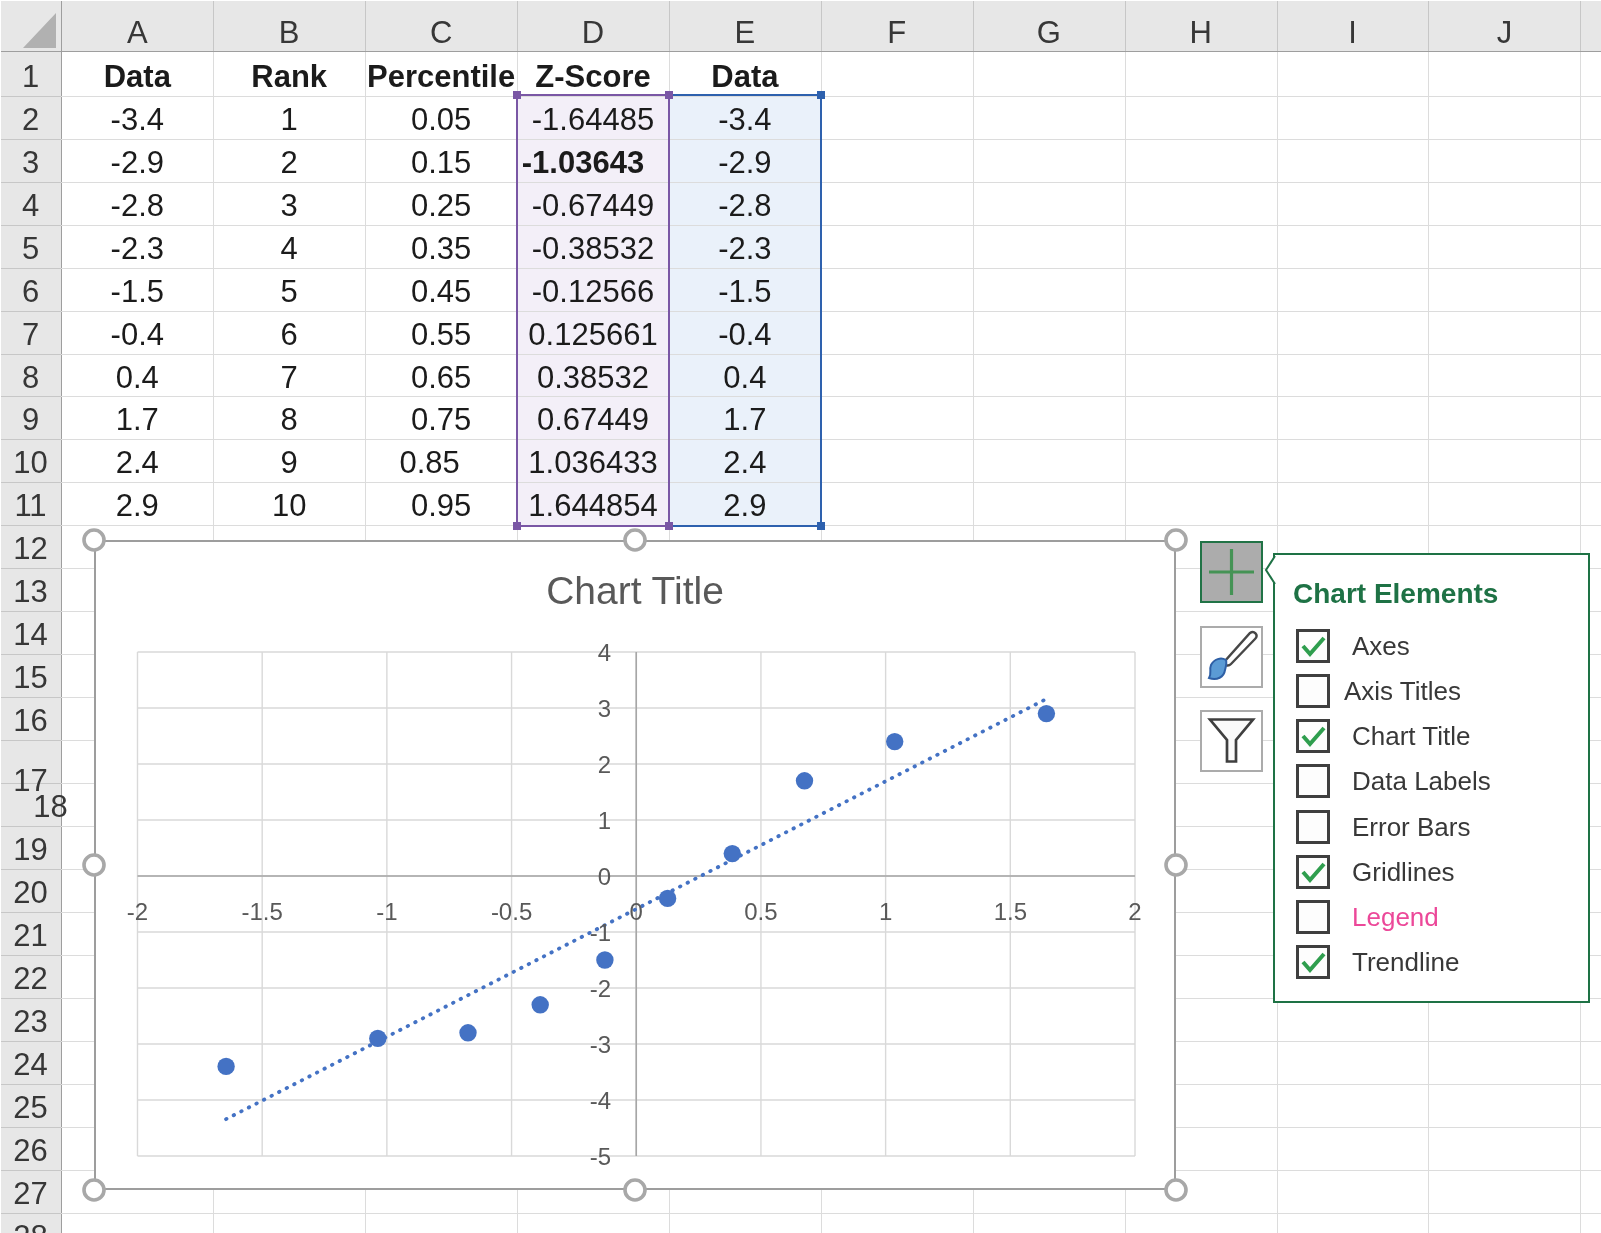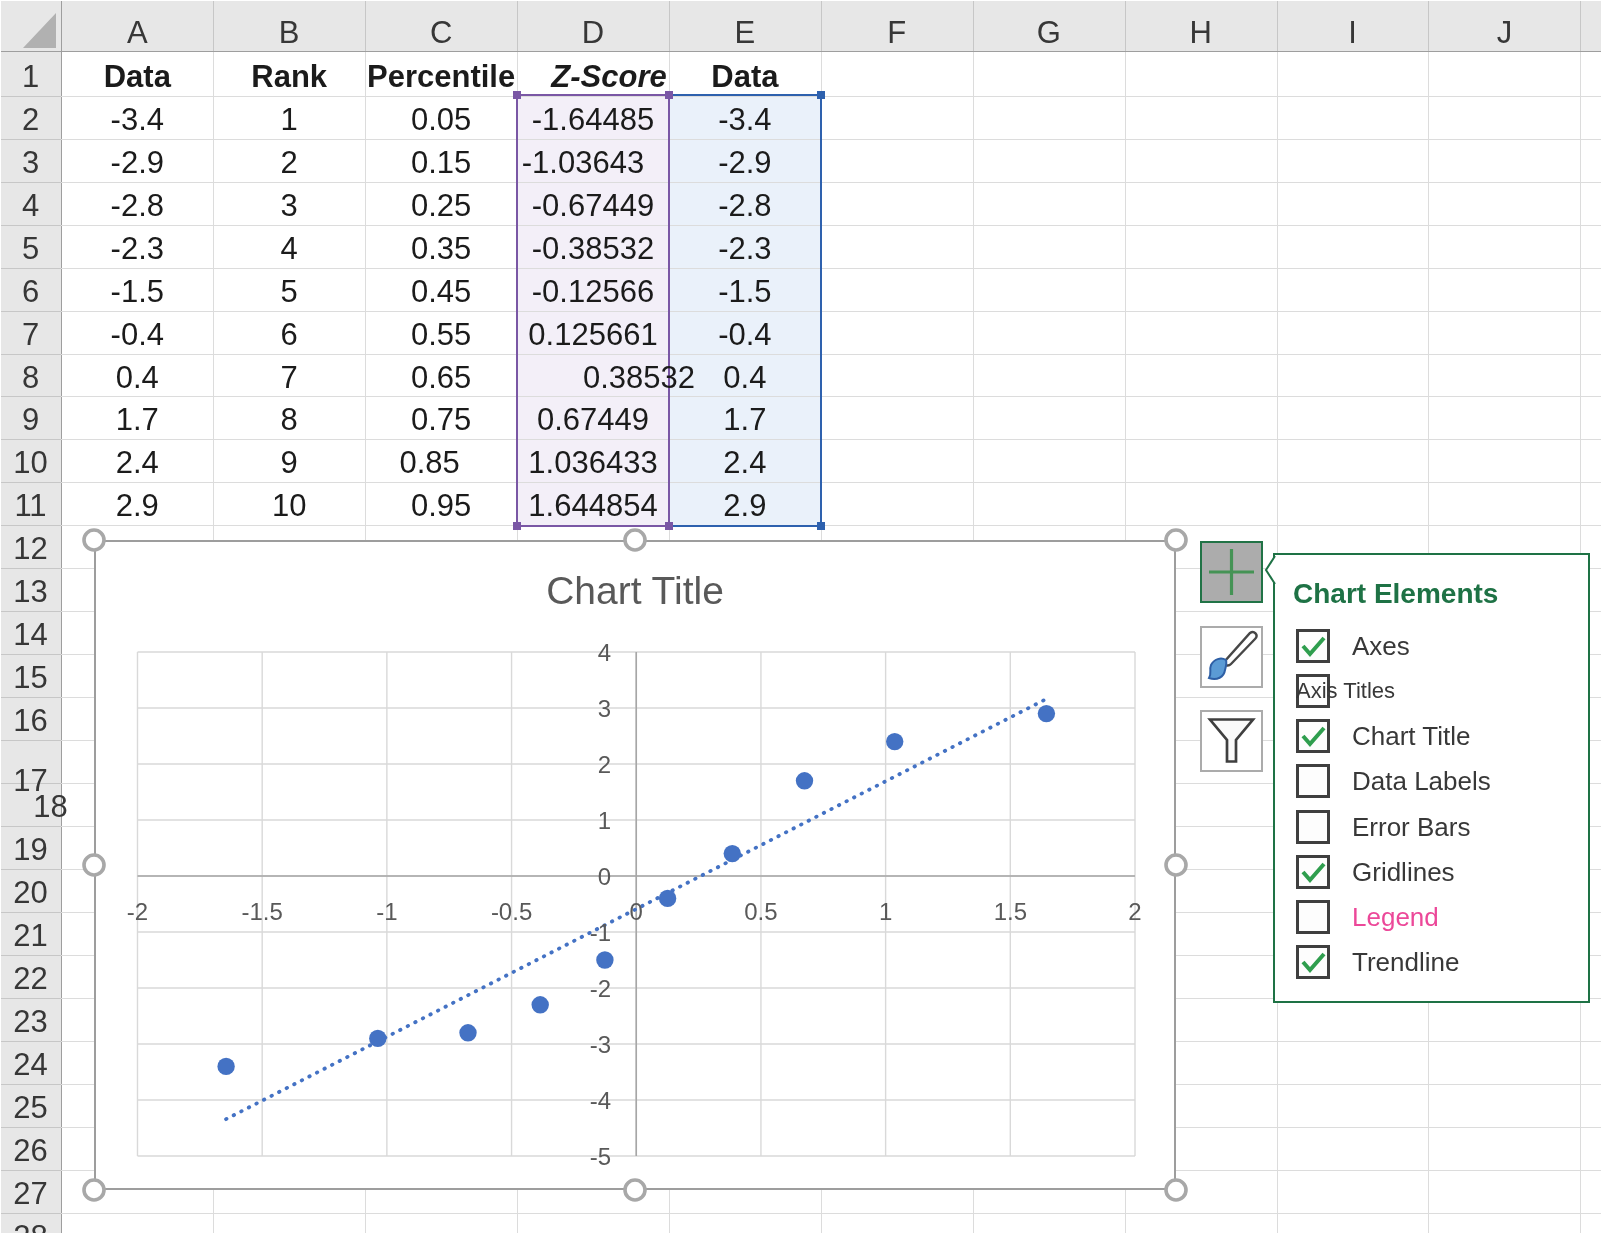--- a/index.html
+++ b/index.html
@@ -165,35 +165,35 @@
     <div class="rowhead" style="top:998.2px;">23</div>
     <div class="rowhead" style="top:1041.1px;">24</div>
     <div class="rowhead" style="top:1084.1px;">25</div>
     <div class="rowhead" style="top:1127.1px;">26</div>
     <div class="rowhead" style="top:1170.1px;">27</div>
     <div class="rowhead" style="top:1213.1px;">28</div>
     <div class="cellrow" style="top:52.6px;font-weight:bold;">
       <div class="cell" style="left:0.3px;width:152px;">Data</div>
       <div class="cell" style="left:152.2px;width:152px;">Rank</div>
       <div class="cell" style="left:304.1px;width:152px;">Percentile</div>
-      <div class="cell" style="left:472px;width:152px;font-style:italic;">Z-Score</div>
+      <div class="cell" style="left:456.0px;width:152px;">Z-Score</div>
       <div class="cell" style="left:607.9px;width:152px;">Data</div>
     </div>
     <div class="cellrow" style="top:95.6px;">
       <div class="cell" style="left:0.3px;width:152px;">-3.4</div>
       <div class="cell" style="left:152.2px;width:152px;">1</div>
       <div class="cell" style="left:304.1px;width:152px;">0.05</div>
       <div class="cell" style="left:456.0px;width:152px;">-1.64485</div>
       <div class="cell" style="left:607.9px;width:152px;">-3.4</div>
     </div>
     <div class="cellrow" style="top:138.6px;">
       <div class="cell" style="left:0.3px;width:152px;">-2.9</div>
       <div class="cell" style="left:152.2px;width:152px;">2</div>
       <div class="cell" style="left:304.1px;width:152px;">0.15</div>
-      <div class="cell" style="left:456.0px;width:132px;">-1.03643</div>
+      <div class="cell" style="left:456.0px;width:132px;font-weight:bold;">-1.03643</div>
       <div class="cell" style="left:607.9px;width:152px;">-2.9</div>
     </div>
     <div class="cellrow" style="top:181.5px;">
       <div class="cell" style="left:0.3px;width:152px;">-2.8</div>
       <div class="cell" style="left:152.2px;width:152px;">3</div>
       <div class="cell" style="left:304.1px;width:152px;">0.25</div>
       <div class="cell" style="left:456.0px;width:152px;">-0.67449</div>
       <div class="cell" style="left:607.9px;width:152px;">-2.8</div>
     </div>
     <div class="cellrow" style="top:224.5px;">
@@ -214,21 +214,21 @@
       <div class="cell" style="left:0.3px;width:152px;">-0.4</div>
       <div class="cell" style="left:152.2px;width:152px;">6</div>
       <div class="cell" style="left:304.1px;width:152px;">0.55</div>
       <div class="cell" style="left:456.0px;width:152px;">0.125661</div>
       <div class="cell" style="left:607.9px;width:152px;">-0.4</div>
     </div>
     <div class="cellrow" style="top:353.5px;">
       <div class="cell" style="left:0.3px;width:152px;">0.4</div>
       <div class="cell" style="left:152.2px;width:152px;">7</div>
       <div class="cell" style="left:304.1px;width:152px;">0.65</div>
-      <div class="cell" style="left:456.0px;width:152px;padding-left:46px;">0.38532</div>
+      <div class="cell" style="left:456.0px;width:152px;">0.38532</div>
       <div class="cell" style="left:607.9px;width:152px;">0.4</div>
     </div>
     <div class="cellrow" style="top:396.4px;">
       <div class="cell" style="left:0.3px;width:152px;">1.7</div>
       <div class="cell" style="left:152.2px;width:152px;">8</div>
       <div class="cell" style="left:304.1px;width:152px;">0.75</div>
       <div class="cell" style="left:456.0px;width:152px;">0.67449</div>
       <div class="cell" style="left:607.9px;width:152px;">1.7</div>
     </div>
     <div class="cellrow" style="top:439.4px;">
@@ -353,21 +353,21 @@
       <polygon points="15,2 6,16 15,30" fill="#fff"></polygon>
       <polyline points="15,2 6,16 15,30" fill="none" stroke="#1e7245" stroke-width="2"></polyline>
     </svg>
     <div class="abs" style="left:1293px;top:578px;font-size:28px;font-weight:bold;color:#1e7245;">Chart Elements</div>
     <div class="abs" style="left:1296px;top:629.0px;width:34px;height:34px;background:#fdfdfd;border:3px solid #3f3f3f;box-sizing:border-box;"></div>
     <svg class="abs" style="left:1296px;top:629.0px;" width="34" height="34">
       <polyline points="7,17 14,25 28,9" fill="none" stroke="#2f9e4e" stroke-width="4"></polyline>
     </svg>
     <div class="abs" style="left:1352px;top:631.0px;font-size:26px;color:#383838;line-height:30px;">Axes</div>
     <div class="abs" style="left:1296px;top:674.1px;width:34px;height:34px;background:#fdfdfd;border:3px solid #3f3f3f;box-sizing:border-box;"></div>
-    <div class="abs" style="left:1296px;top:676.1px;font-size:22px;color:#383838;line-height:30px;">Axis Titles</div>
+    <div class="abs" style="left:1344px;top:676.1px;font-size:26px;color:#383838;line-height:30px;">Axis Titles</div>
     <div class="abs" style="left:1296px;top:719.3px;width:34px;height:34px;background:#fdfdfd;border:3px solid #3f3f3f;box-sizing:border-box;"></div>
     <svg class="abs" style="left:1296px;top:719.3px;" width="34" height="34">
       <polyline points="7,17 14,25 28,9" fill="none" stroke="#2f9e4e" stroke-width="4"></polyline>
     </svg>
     <div class="abs" style="left:1352px;top:721.3px;font-size:26px;color:#383838;line-height:30px;">Chart Title</div>
     <div class="abs" style="left:1296px;top:764.4px;width:34px;height:34px;background:#fdfdfd;border:3px solid #3f3f3f;box-sizing:border-box;"></div>
     <div class="abs" style="left:1352px;top:766.4px;font-size:26px;color:#383838;line-height:30px;">Data Labels</div>
     <div class="abs" style="left:1296px;top:809.6px;width:34px;height:34px;background:#fdfdfd;border:3px solid #3f3f3f;box-sizing:border-box;"></div>
     <div class="abs" style="left:1352px;top:811.6px;font-size:26px;color:#383838;line-height:30px;">Error Bars</div>
     <div class="abs" style="left:1296px;top:854.7px;width:34px;height:34px;background:#fdfdfd;border:3px solid #3f3f3f;box-sizing:border-box;"></div>

